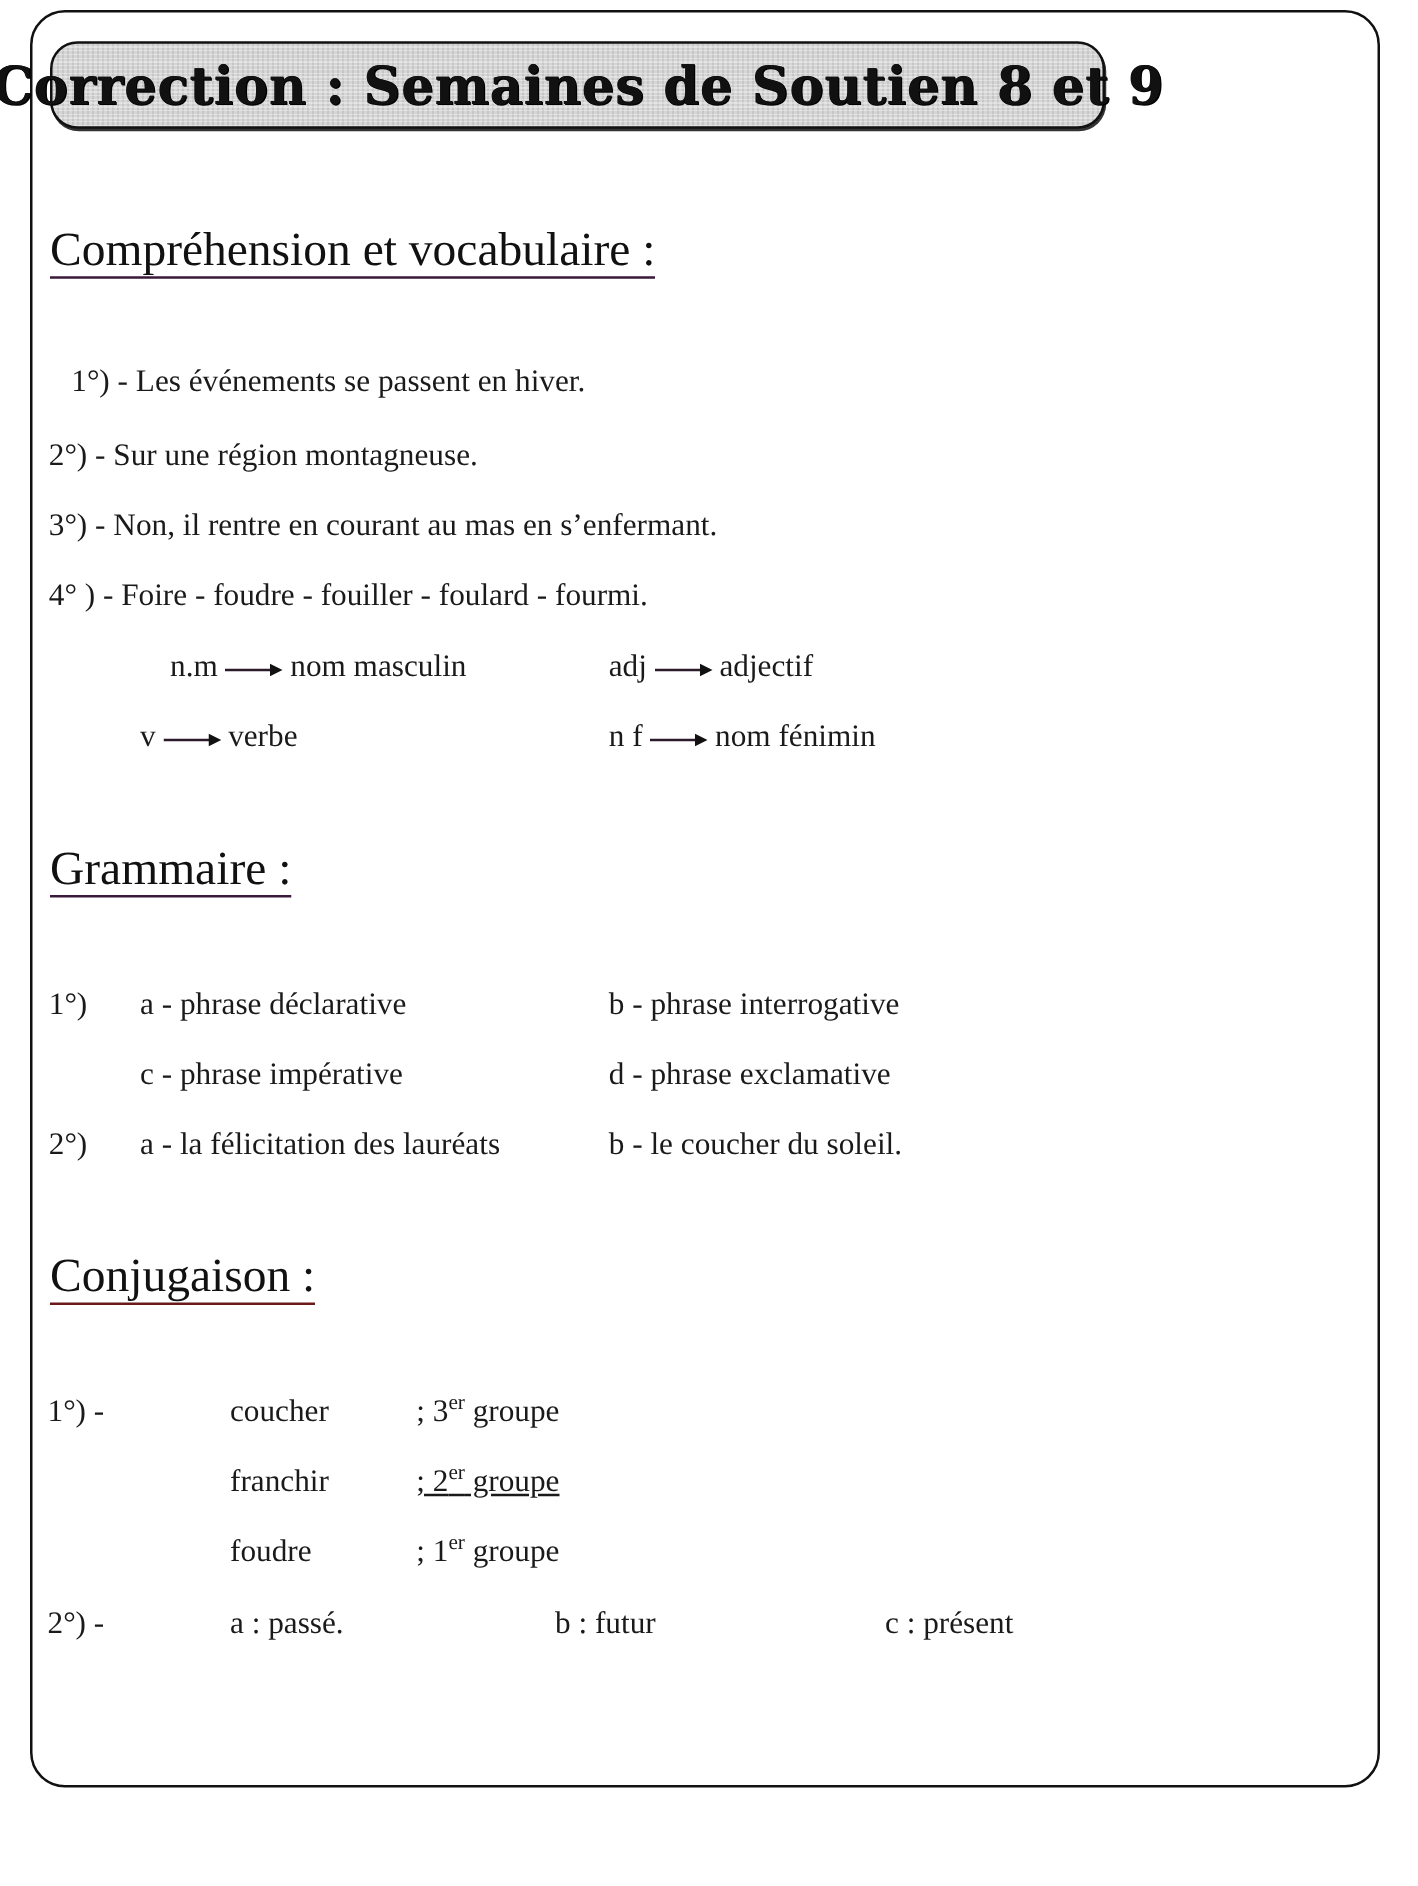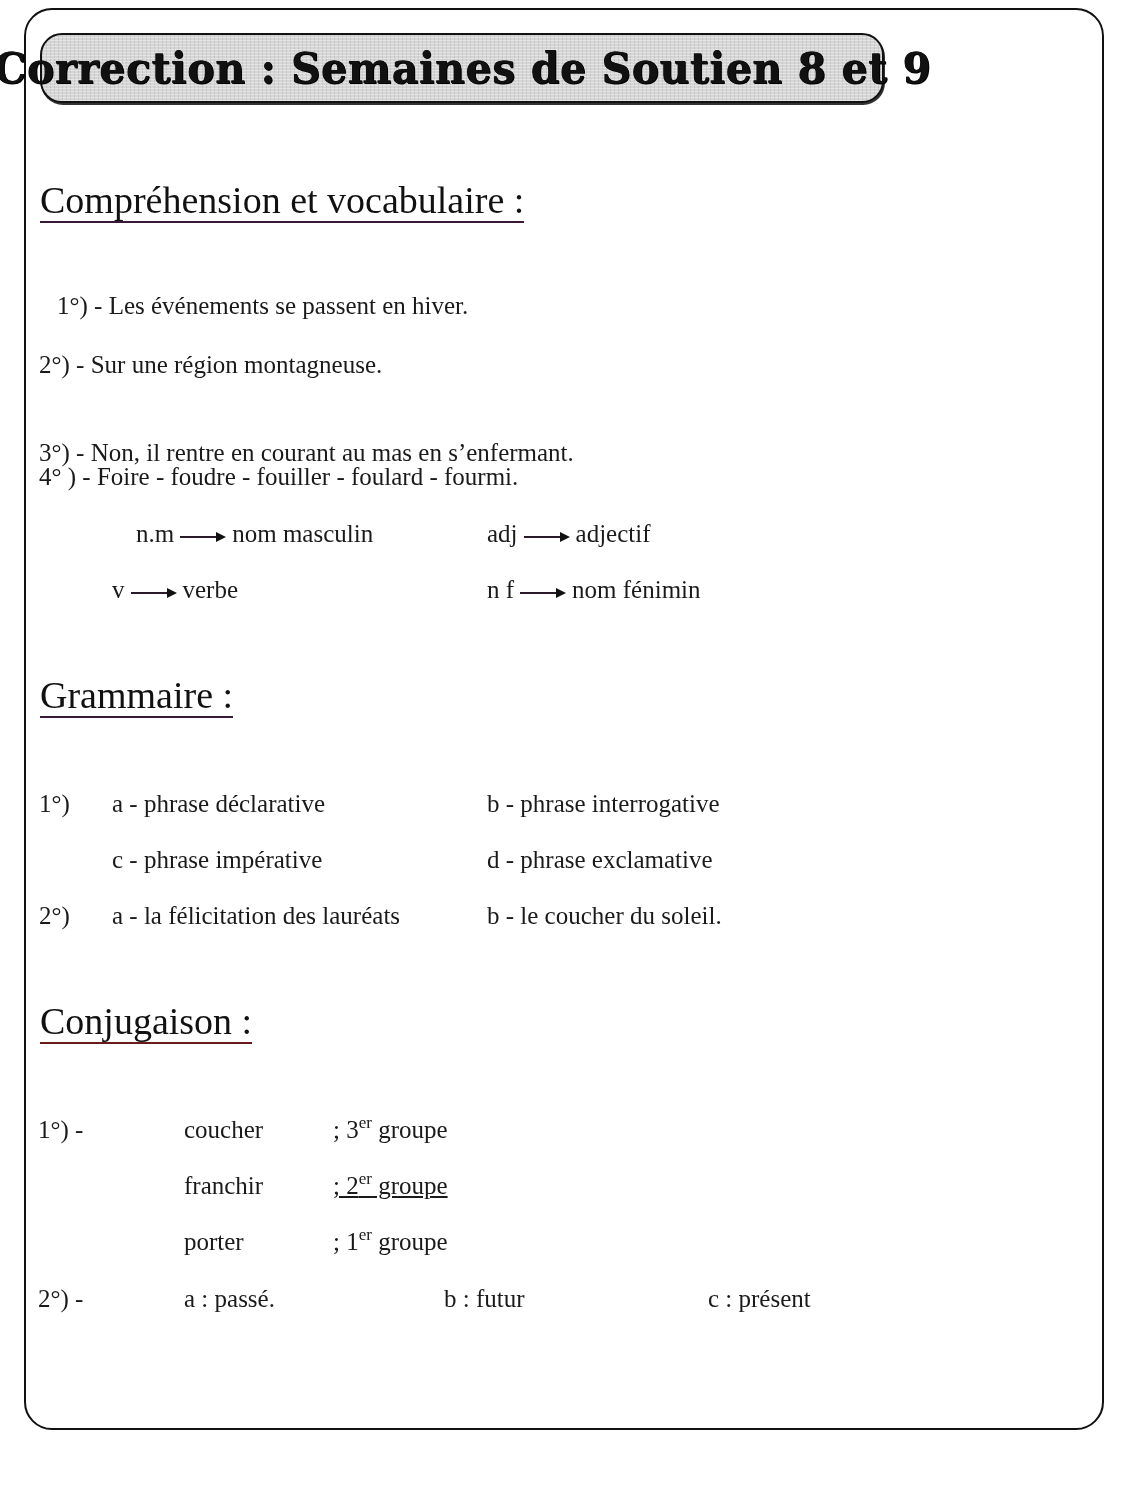--- a/index.html
+++ b/index.html
@@ -119,21 +119,21 @@
 <h2 class="section-heading" style="top:181px;">Compréhension et vocabulaire :</h2>
 
 <div class="line" style="left:39px; top:293px;margin-left:18px;">
   <span>1°) -</span>
   <span>Les événements se passent en hiver.</span>
 </div>
 <div class="line" style="left:39px; top:352px;">
   <span>2°) -</span>
   <span>Sur une région montagneuse.</span>
 </div>
-<div class="line" style="left:39px; top:408px;margin-top:32px;">
+<div class="line" style="left:39px; top:408px;">
   <span>3°) -</span>
   <span>Non, il rentre en courant au mas en s’enfermant.</span>
 </div>
 <div class="line" style="left:39px; top:464px;">
   <span>4° ) -</span>
   <span>Foire - foudre - fouiller - foulard - fourmi.</span>
 </div>
 
 <div class="line" style="left:112px; top:521px;margin-left:24px;">
   <span>n.m</span><span class="arrow"></span><span>nom masculin</span>
@@ -167,21 +167,21 @@
 <div class="line" style="left:184px; top:1117px;">coucher</div>
 <div class="line" style="left:333px; top:1117px;">
   <span>; 3</span><sup>er</sup><span> groupe</span>
 </div>
 
 <div class="line" style="left:184px; top:1173px;">franchir</div>
 <div class="line" style="left:333px; top:1173px;text-decoration:underline;">
   <span>; 2</span><sup>er</sup><span> groupe</span>
 </div>
 
-<div class="line" style="left:184px; top:1229px;">porter</div>
+<div class="line" style="left:184px; top:1229px;">foudre</div>
 <div class="line" style="left:333px; top:1229px;">
   <span>; 1</span><sup>er</sup><span> groupe</span>
 </div>
 
 <div class="line" style="left:38px; top:1286px;">2°) -</div>
 <div class="line" style="left:184px; top:1286px;">a : passé.</div>
 <div class="line" style="left:410px; top:1286px;margin-left:34px;">b : futur</div>
 <div class="line" style="left:708px; top:1286px;">c : présent</div>
 
 </body></html>

